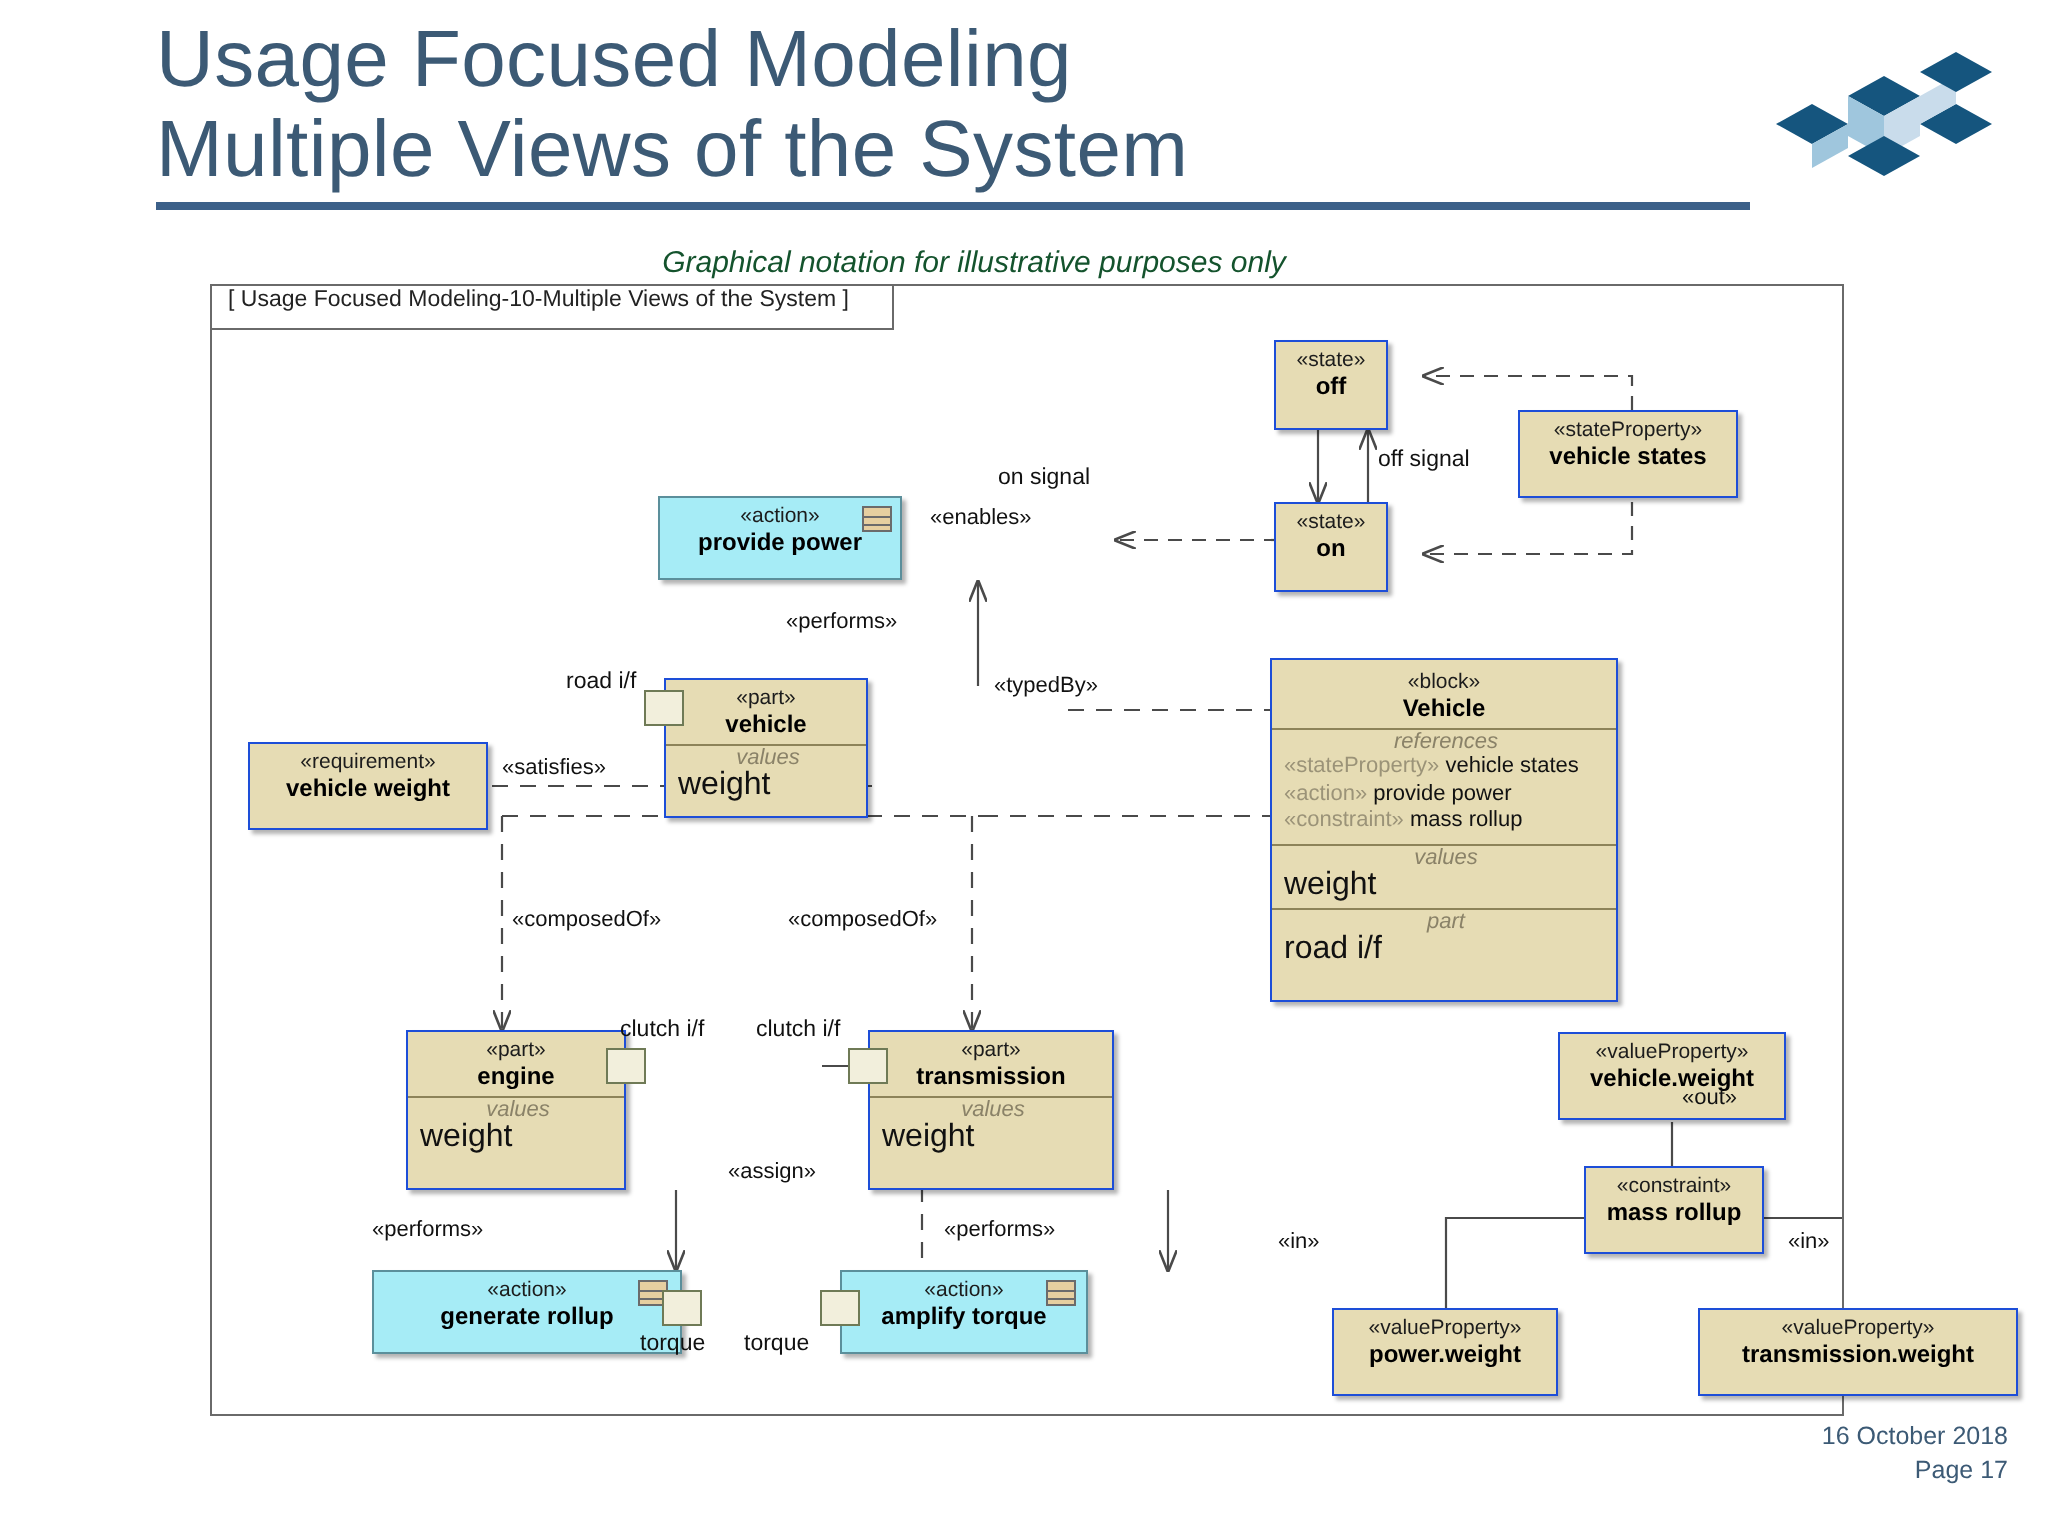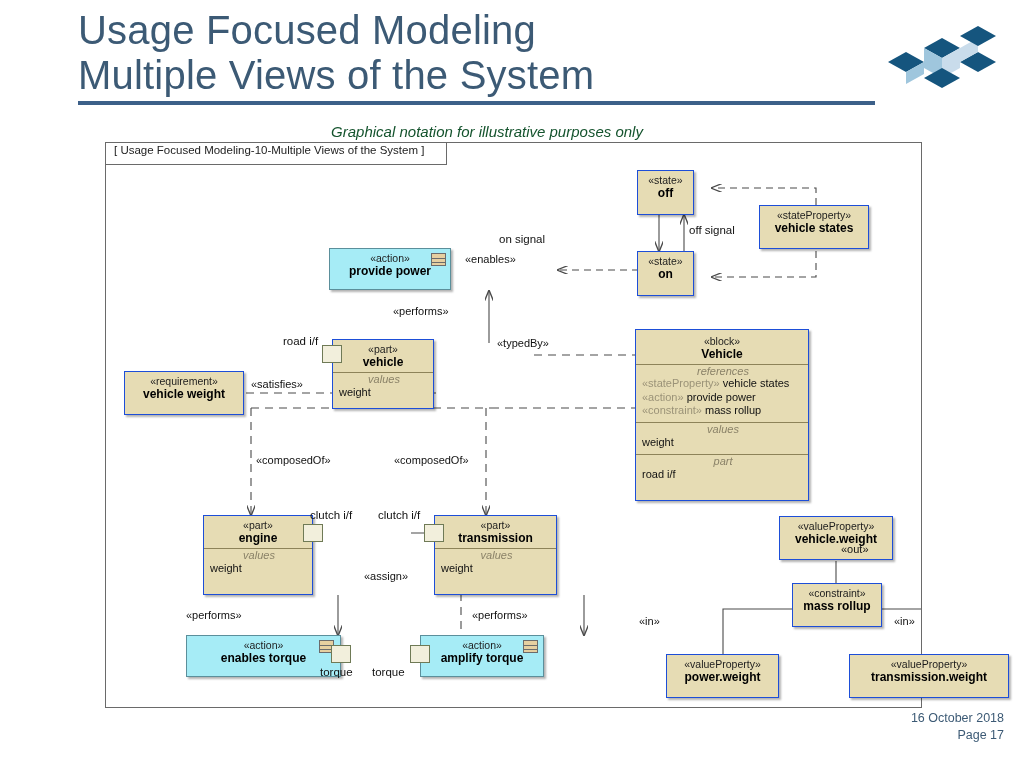--- a/index.html
+++ b/index.html
@@ -39,21 +39,21 @@
       box-shadow:2px 2px 2px rgba(0,0,0,.30);}
   .tan{background:#e6dcb4;border:1px solid #1d4ed8;}
   .cyan{background:#a6ecf6;border:1px solid #5b8f9b;}
   .hdr{text-align:center;padding:3px 4px 4px;line-height:12.5px;}
   .stereo{font-size:10.5px;color:#1c1c1c;display:block;}
   .nm{font-size:12px;font-weight:bold;color:#000;display:block;}
   .sep{border-top:1px solid #8d8359;}
   .comp{padding:1px 4px 4px 6px;}
   .comp-t{font-size:11px;color:#8a8268;font-style:italic;text-align:center;
       display:block;line-height:11px;}
-  .comp-v{font-size:11px;color:#111;display:block;line-height:15px;}
+  .comp-v{font-size:16px;color:#111;display:block;line-height:15px;}
   .ref-line{font-size:11px;color:#111;line-height:13.5px;display:block;}
   .ref-line i{font-style:normal;color:#9b9378;}
 
   
   .port{position:absolute;width:20px;height:18px;background:#f2efdc;
       border:1px solid #6f7a56;box-sizing:border-box;}
 
   
   .acticon{position:absolute;width:15px;height:13px;background:#e6cfa0;
       border:1px solid #6b6b6b;box-sizing:border-box;}
@@ -244,21 +244,21 @@
     <div class="sep comp">
       <span class="comp-t">values</span>
       <span class="comp-v">weight</span>
     </div>
   </div>
   <div class="port" style="left:318px;top:381px;"></div>
 
   <div class="node cyan" style="left:80px;top:492px;width:155px;height:42px;">
     <div class="hdr">
       <span class="stereo">«action»</span>
-      <span class="nm">enables torque</span>
+      <span class="nm">generate rollup</span>
     </div>
     <div class="acticon" style="right:6px;top:4px;"></div>
   </div>
   <div class="port" style="left:225px;top:502px;"></div>
 
   <div class="node cyan" style="left:314px;top:492px;width:124px;height:42px;">
     <div class="hdr">
       <span class="stereo">«action»</span>
       <span class="nm">amplify torque</span>
     </div>
@@ -298,21 +298,21 @@
   <span class="lbl" style="left:583px;top:81px;">off signal</span>
   <span class="lbl ster" style="left:359px;top:110px;">«enables»</span>
   <span class="lbl ster" style="left:287px;top:162px;">«performs»</span>
   <span class="lbl ster" style="left:391px;top:194px;">«typedBy»</span>
   <span class="lbl ster" style="left:145px;top:235px;">«satisfies»</span>
   <span class="lbl" style="left:177px;top:192px;">road i/f</span>
   <span class="lbl ster" style="left:150px;top:311px;">«composedOf»</span>
   <span class="lbl ster" style="left:288px;top:311px;">«composedOf»</span>
   <span class="lbl" style="left:204px;top:366px;">clutch i/f</span>
   <span class="lbl" style="left:272px;top:366px;">clutch i/f</span>
-  <span class="lbl ster" style="left:258px;top:427px;">«assign»</span>
+  <span class="lbl ster" style="left:258px;top:437px;">«assign»</span>
   <span class="lbl ster" style="left:80px;top:466px;">«performs»</span>
   <span class="lbl ster" style="left:366px;top:466px;">«performs»</span>
   <span class="lbl" style="left:214px;top:523px;">torque</span>
   <span class="lbl" style="left:266px;top:523px;">torque</span>
   <span class="lbl ster" style="left:735px;top:400px;">«out»</span>
   <span class="lbl ster" style="left:533px;top:472px;">«in»</span>
   <span class="lbl ster" style="left:788px;top:472px;">«in»</span>
 
 </div>
 

